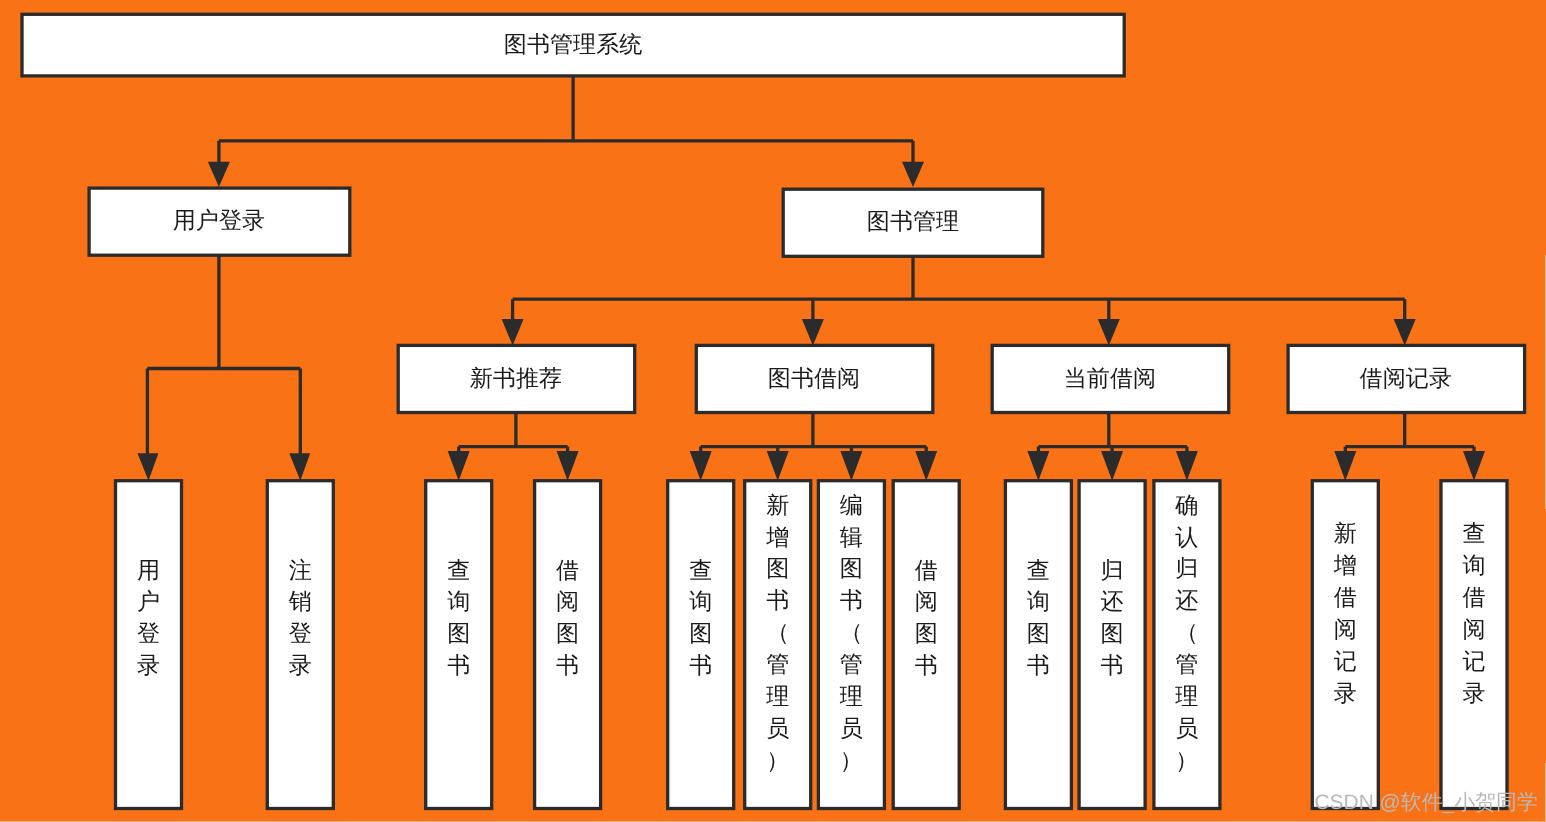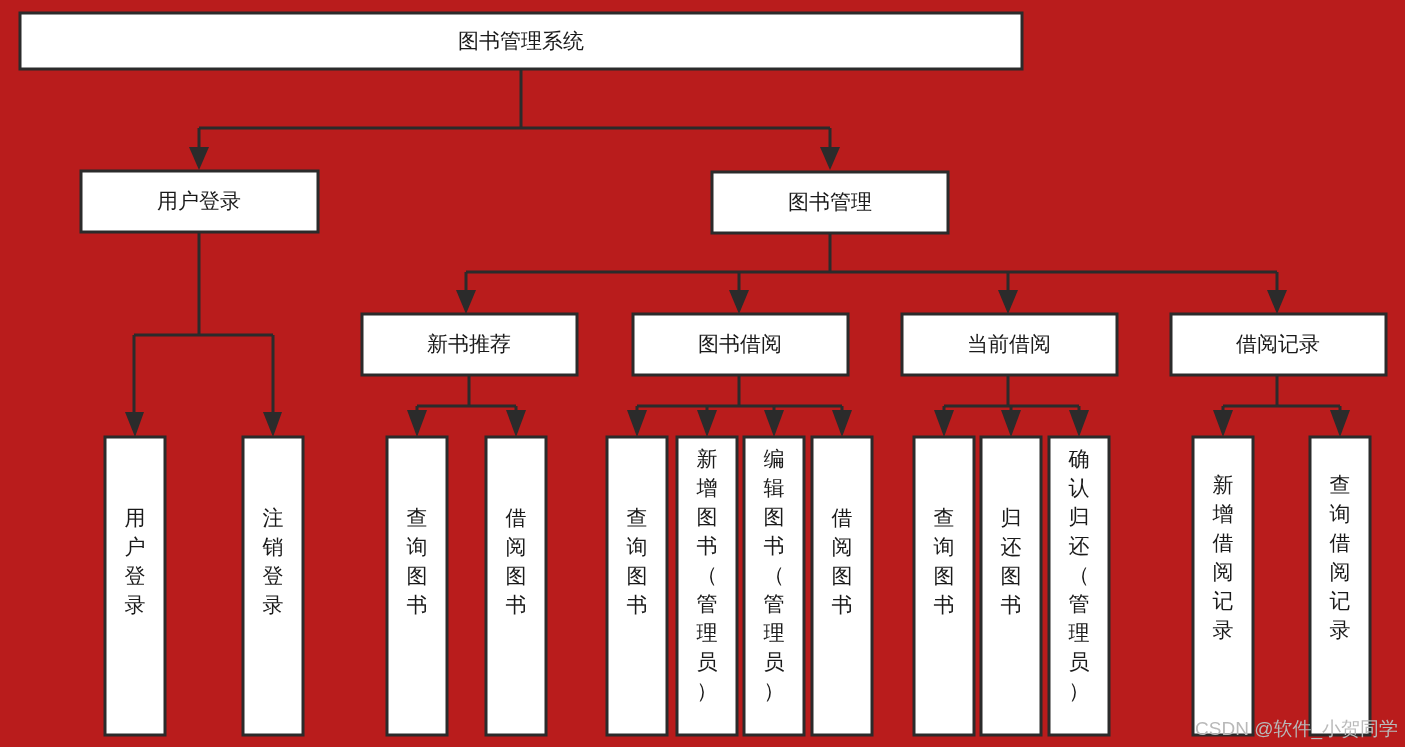--- a/index.html
+++ b/index.html
@@ -7,21 +7,21 @@
     padding: 0;
     background: #ffffff;
   }
   body {
     font-family: "Liberation Sans", "DejaVu Sans", sans-serif;
   }
   #diagram-root {
     position: relative;
     width: 1405px;
     height: 747px;
-    background: #b91c1c;
+    background: #f97316;
     overflow: hidden;
   }
   svg#flow {
     position: absolute;
     left: 0;
     top: 0;
     width: 1405px;
     height: 747px;
   }
   .node-box {

